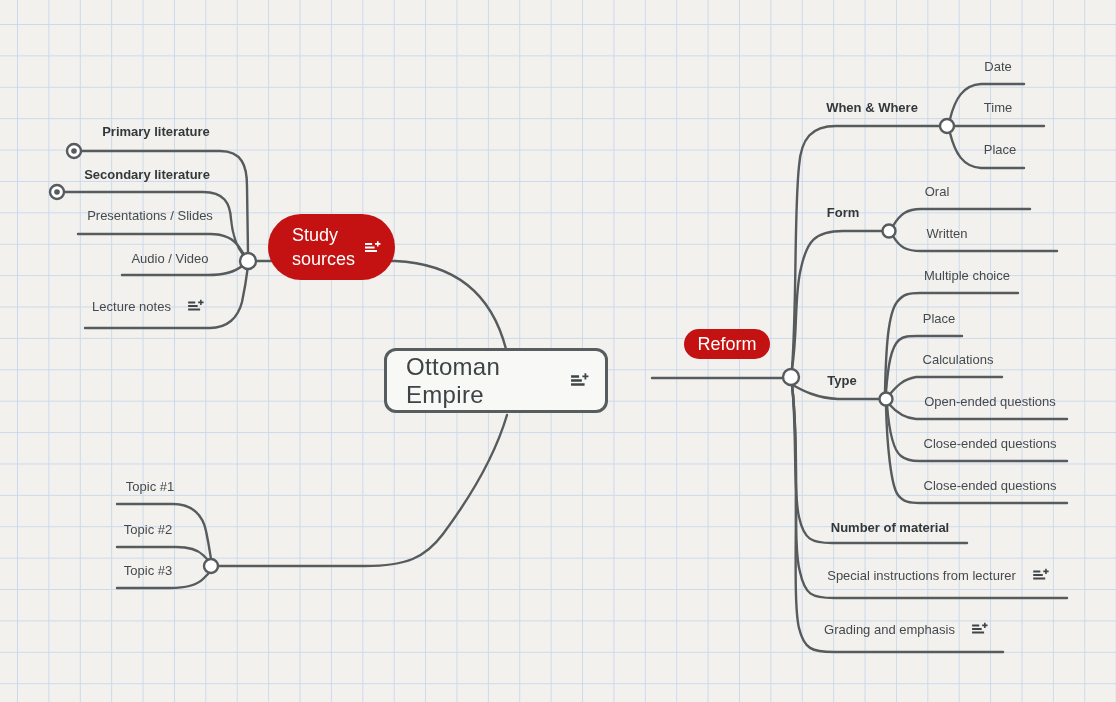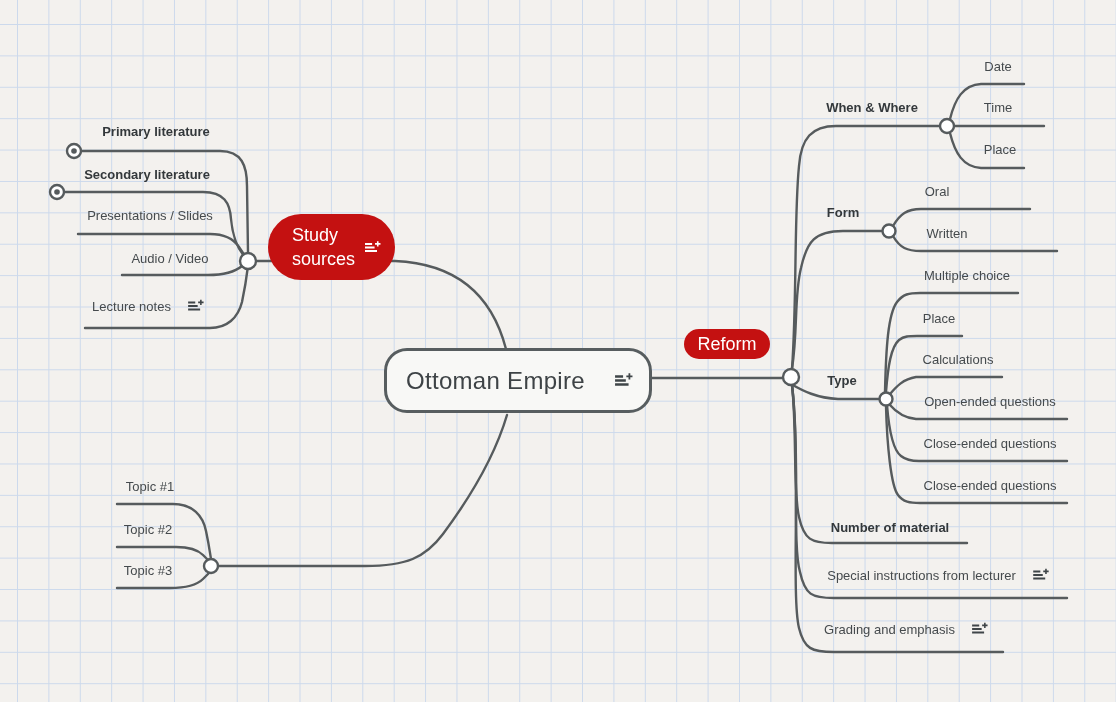--- a/index.html
+++ b/index.html
@@ -29,22 +29,22 @@
   .pill{
     position:absolute;z-index:2;display:flex;align-items:center;
     background:var(--branch-red,#c41111);color:#ffffff;
     font-size:18px;line-height:24px;cursor:pointer;
   }
   .pill .txt{display:block;}
   .pill .note-ic{margin-left:auto;}
   .pill .note-ic path{stroke:#ffffff;}
 
   #center-node{
-    position:absolute;z-index:2;left:384px;top:348px;width:268px;height:65px;
-    box-sizing:border-box;border:3px solid var(--node-border,#575d5f);border-radius:23px;
+    position:absolute;z-index:2;left:384px;top:348px;width:224px;height:65px;
+    box-sizing:border-box;border:3px solid var(--node-border,#575d5f);border-radius:12px;
     background:var(--node-bg,#f8f8f6);display:flex;align-items:center;
     padding:0 16px 0 19px;font-size:24px;letter-spacing:.3px;color:#3e4346;cursor:text;
   }
   #center-node .note-ic{margin-left:auto;width:19px;height:17px;}
 
   .note-ic{width:17px;height:15px;flex:0 0 auto;cursor:pointer;}
   .note-ic path{stroke:#3f4548;fill:none;}
   .note-ic .ni-lines{stroke-width:2.2;}
   .note-ic .ni-plus{stroke-width:1.7;}
 

